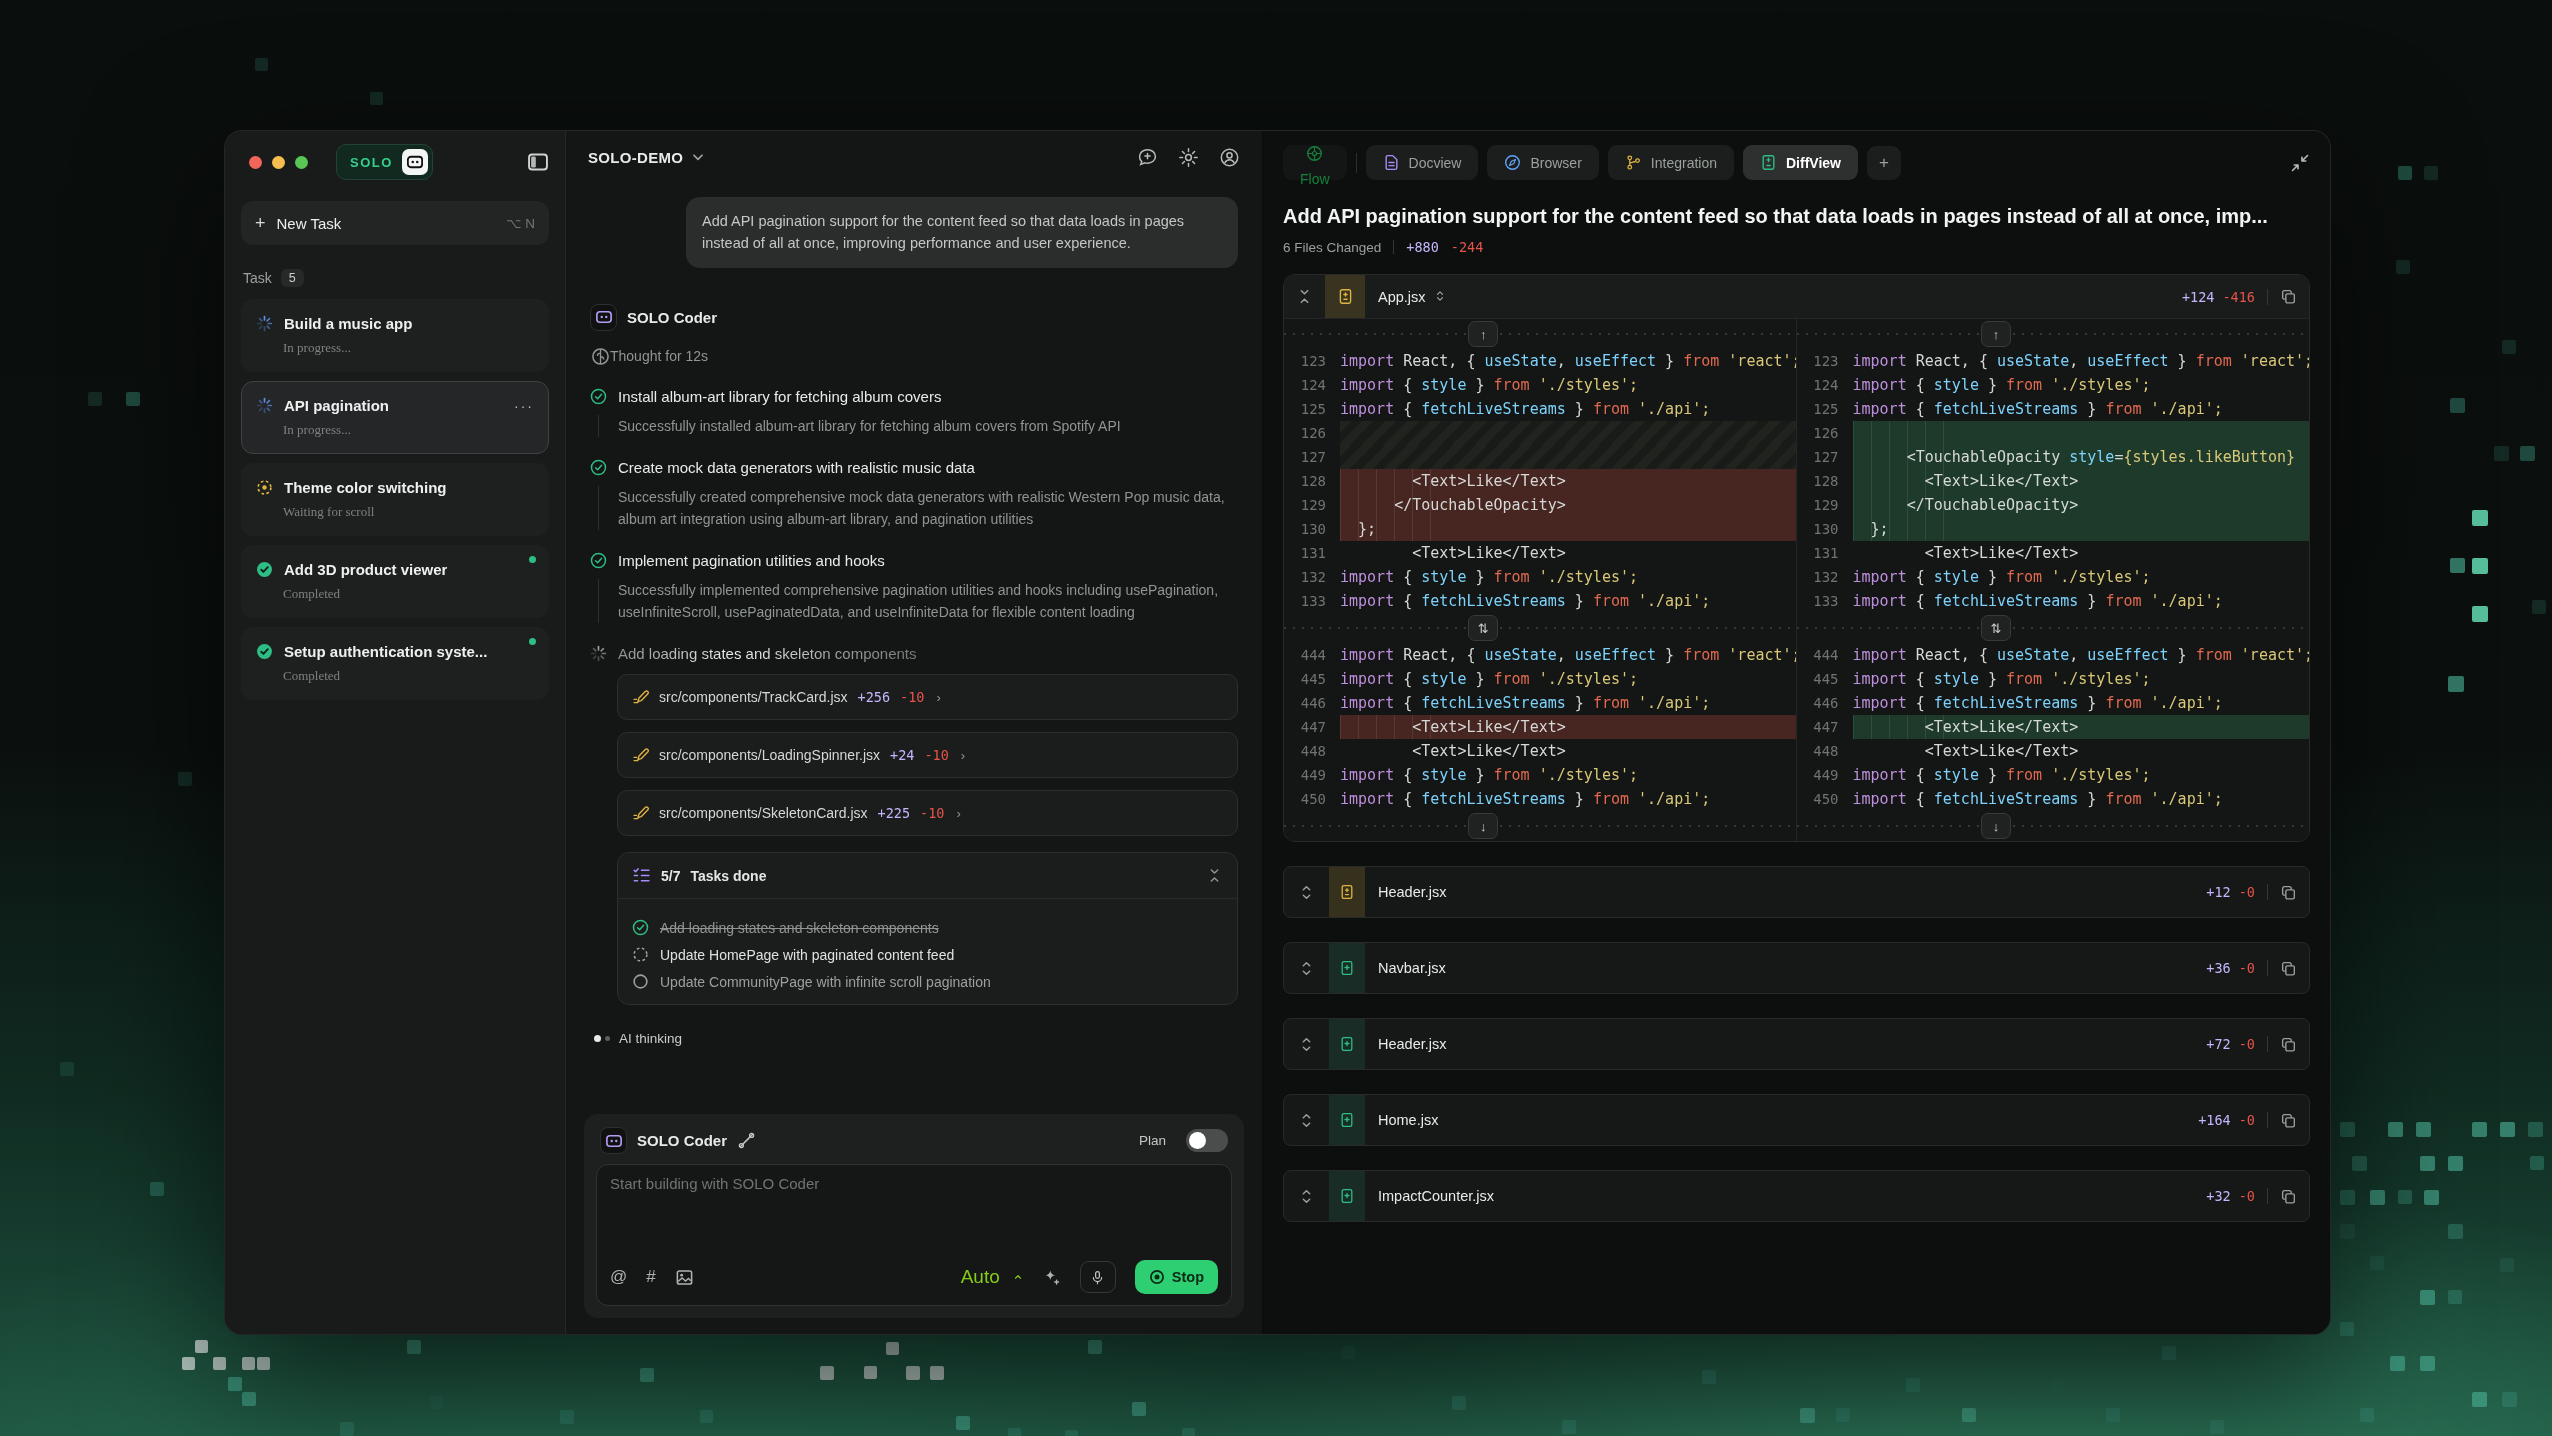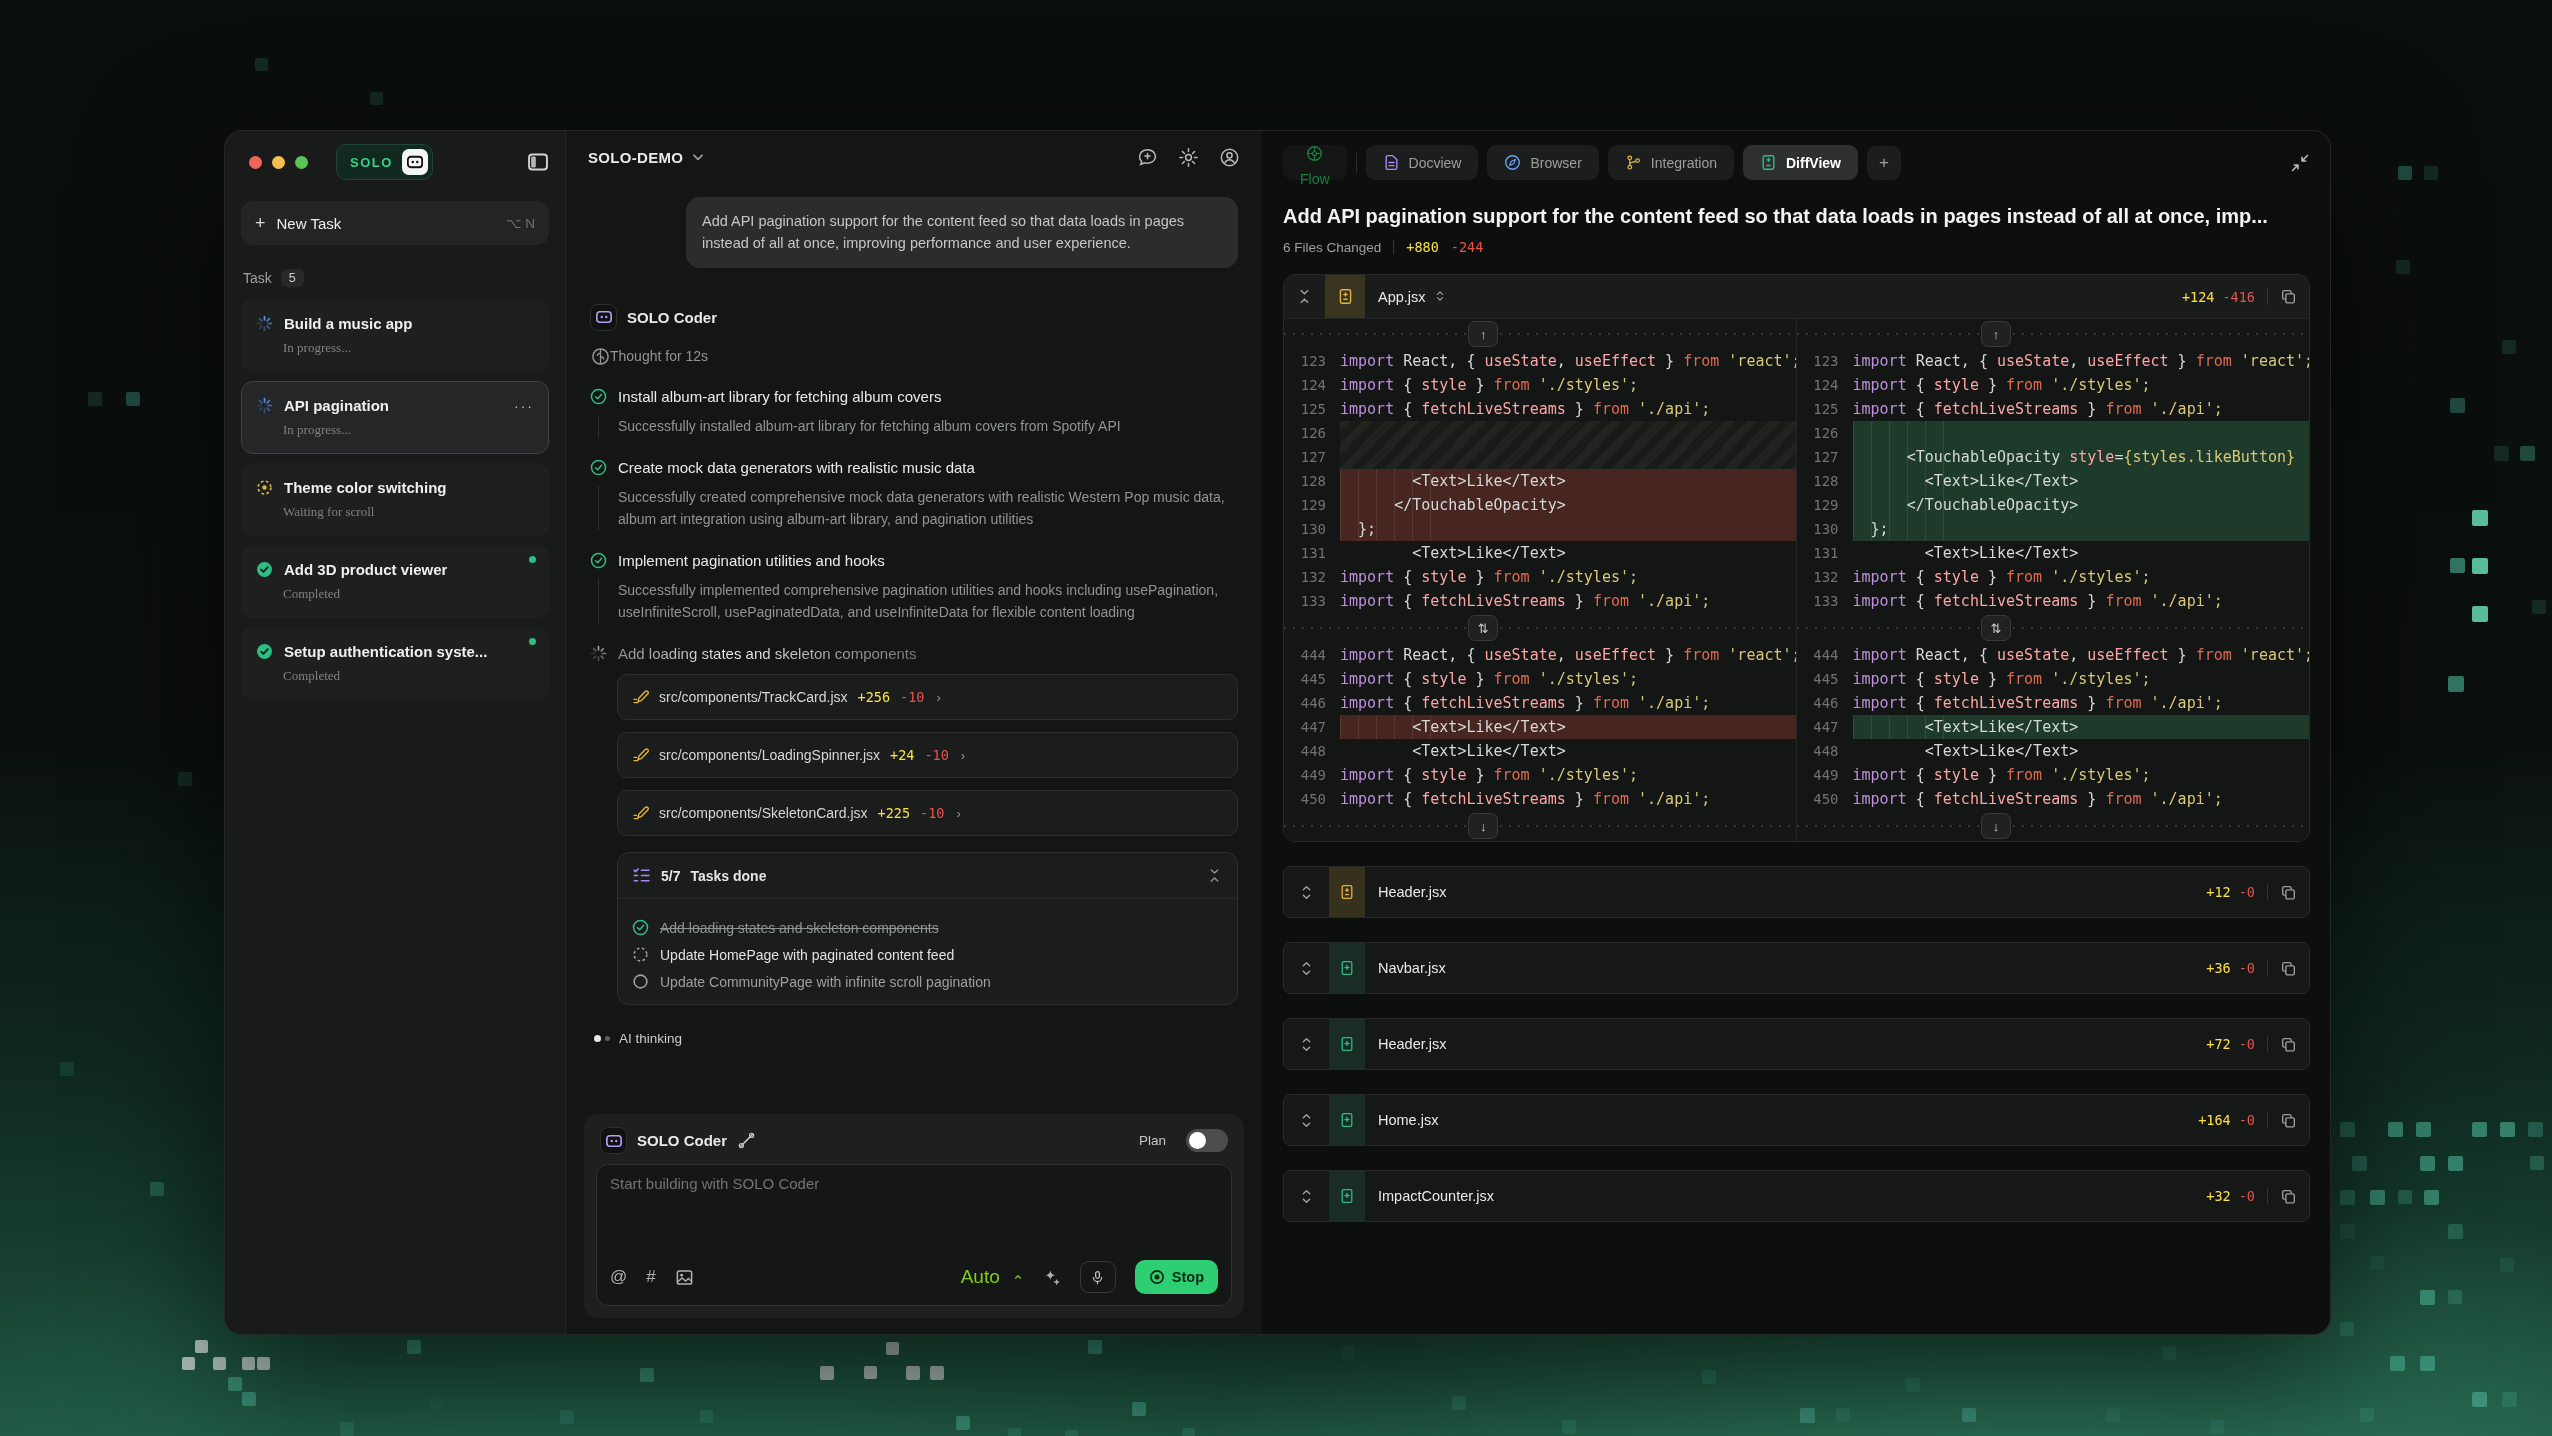--- a/index.html
+++ b/index.html
@@ -70,21 +70,21 @@
   .step { margin-top:22px; }
   .step-head { display:flex; align-items:center; gap:11px; }
   .step-title { font-size:15px; color:#e9ebe9; font-weight:500; }
   .step-body { margin-left:8px; border-left:1px solid #2c2f2d; padding-left:19px; margin-top:10px; font-size:14px; line-height:1.58; color:#8f9592; width:640px; }
   .shimmer { font-size:15px; font-weight:500;
     background:linear-gradient(90deg,#8b918d 0%,#f2f4f3 40%,#9a9f9c 75%,#777c79 100%);
     -webkit-background-clip:text; background-clip:text; color:transparent; }
   .chip { margin:12px 0 0 27px; height:46px; border:1px solid #2c2f2d; background:#1b1d1c; border-radius:10px; display:flex; align-items:center; gap:10px; padding:0 14px; cursor:pointer; }
   .chip-path { font-size:14px; color:#d4d8d6; }
   .mono { font-family:"DejaVu Sans Mono", monospace; }
-  .plus-n { color:#fde047; font-size:13.5px; }
+  .plus-n { color:#c4b5fd; font-size:13.5px; }
   .minus-n { color:#e5534b; font-size:13.5px; }
   .chip-chev { color:#8f9592; font-size:13px; margin-left:2px; }
   .tpanel { margin:16px 0 0 27px; border:1px solid #2c2f2d; background:#1b1d1c; border-radius:12px; }
   .tpanel-head { display:flex; align-items:center; gap:10px; height:46px; padding:0 14px; border-bottom:1px solid #272a28; }
   .tpanel-count { font-size:14px; font-weight:600; }
   .tpanel-lbl { font-size:14px; font-weight:600; color:#e4e7e5; }
   .tpanel-fold { margin-left:auto; color:#8f9592; }
   .tpanel-items { padding:10px 14px 14px; }
   .titem { display:flex; align-items:center; gap:11px; margin-top:10px; font-size:14px; }
   .titem.done .titem-lbl { color:#8f9592; text-decoration:line-through; }
@@ -145,21 +145,21 @@
   .sep-btn { position:absolute; left:36%; top:2px; width:30px; height:26px; border-radius:7px; background:#202221; border:1px solid #373a38; color:#c8ccc9; font-size:13px; display:flex; align-items:center; justify-content:center; cursor:pointer; }
   .crow { display:flex; height:24px; line-height:24px; font-family:"DejaVu Sans Mono",monospace; font-size:15px; }
   .cnum { width:56px; flex:none; text-align:right; padding-right:14px; color:#6e7471; font-size:14px; }
   .ccontent { flex:1; white-space:pre; overflow:hidden; color:#d6d9d7; position:relative; }
   .crow.del .ccontent { background:#472521 }
   .crow.add .ccontent { background:#1d3a2b }
   .crow.del .ccontent::before, .crow.add .ccontent::before {
     content:""; position:absolute; left:0; top:0; bottom:0; width:92px;
     background:repeating-linear-gradient(90deg, rgba(255,255,255,.09) 0 1px, transparent 1px 18px); }
   .crow.hatch .ccontent { background:repeating-linear-gradient(135deg,#21231f 0 8px,#191b19 8px 16px); }
-  .tok-kw{color:#bf8fdd} .tok-id{color:#fca5a5} .tok-frm{color:#e2694f} .tok-str{color:#d9c878} .tok-pl{color:#d6d9d7}
+  .tok-kw{color:#bf8fdd} .tok-id{color:#7dd3fc} .tok-frm{color:#e2694f} .tok-str{color:#d9c878} .tok-pl{color:#d6d9d7}
 
   .frow { margin-top:24px; height:52px; border:1px solid #272a28; border-radius:8px; background:#161817; display:flex; align-items:center; padding-right:12px; overflow:hidden; cursor:pointer; }
   .frow .expand-ic { color:#9aa09c; margin:0 14px; }
   .frow .gutter-strip { width:36px; }
 </style>
 </head>
 <body>
 
 <div class="stage">
   <div id="bg-pixels">

